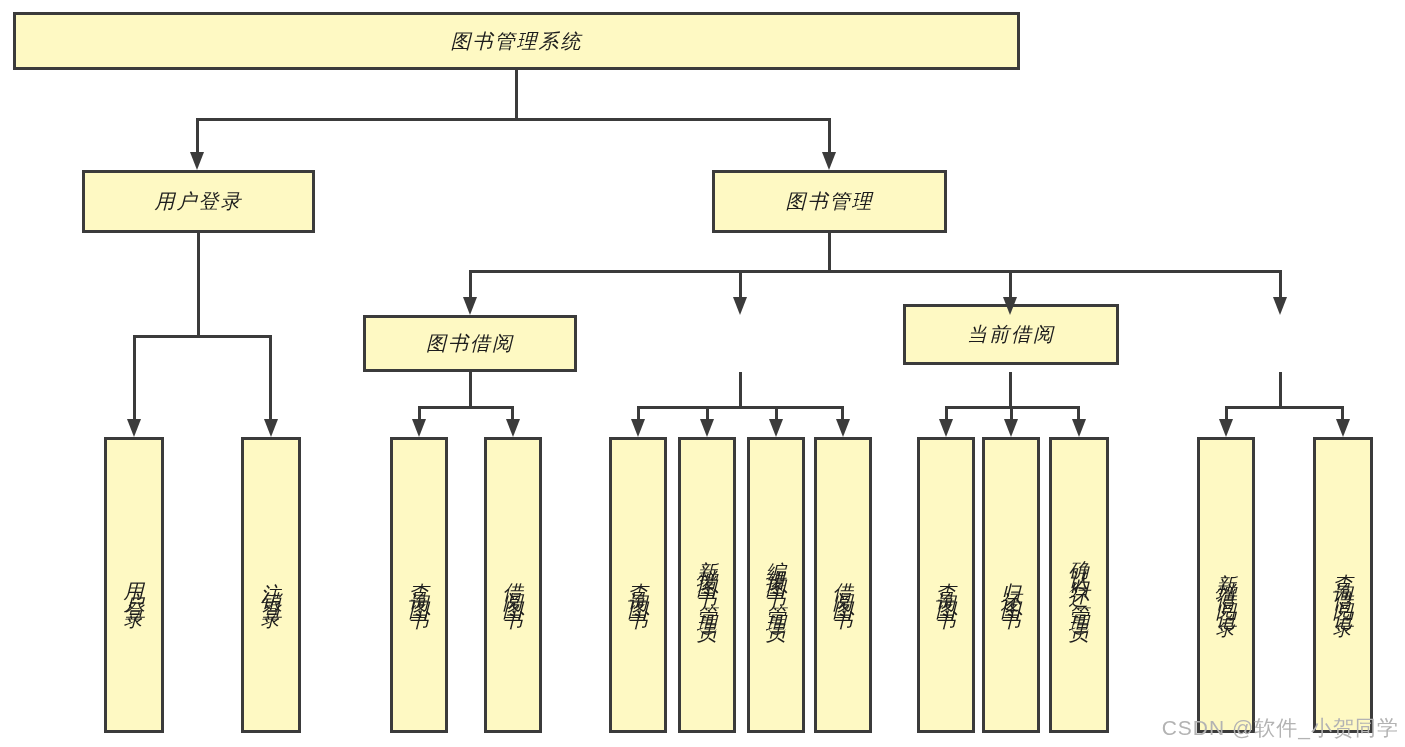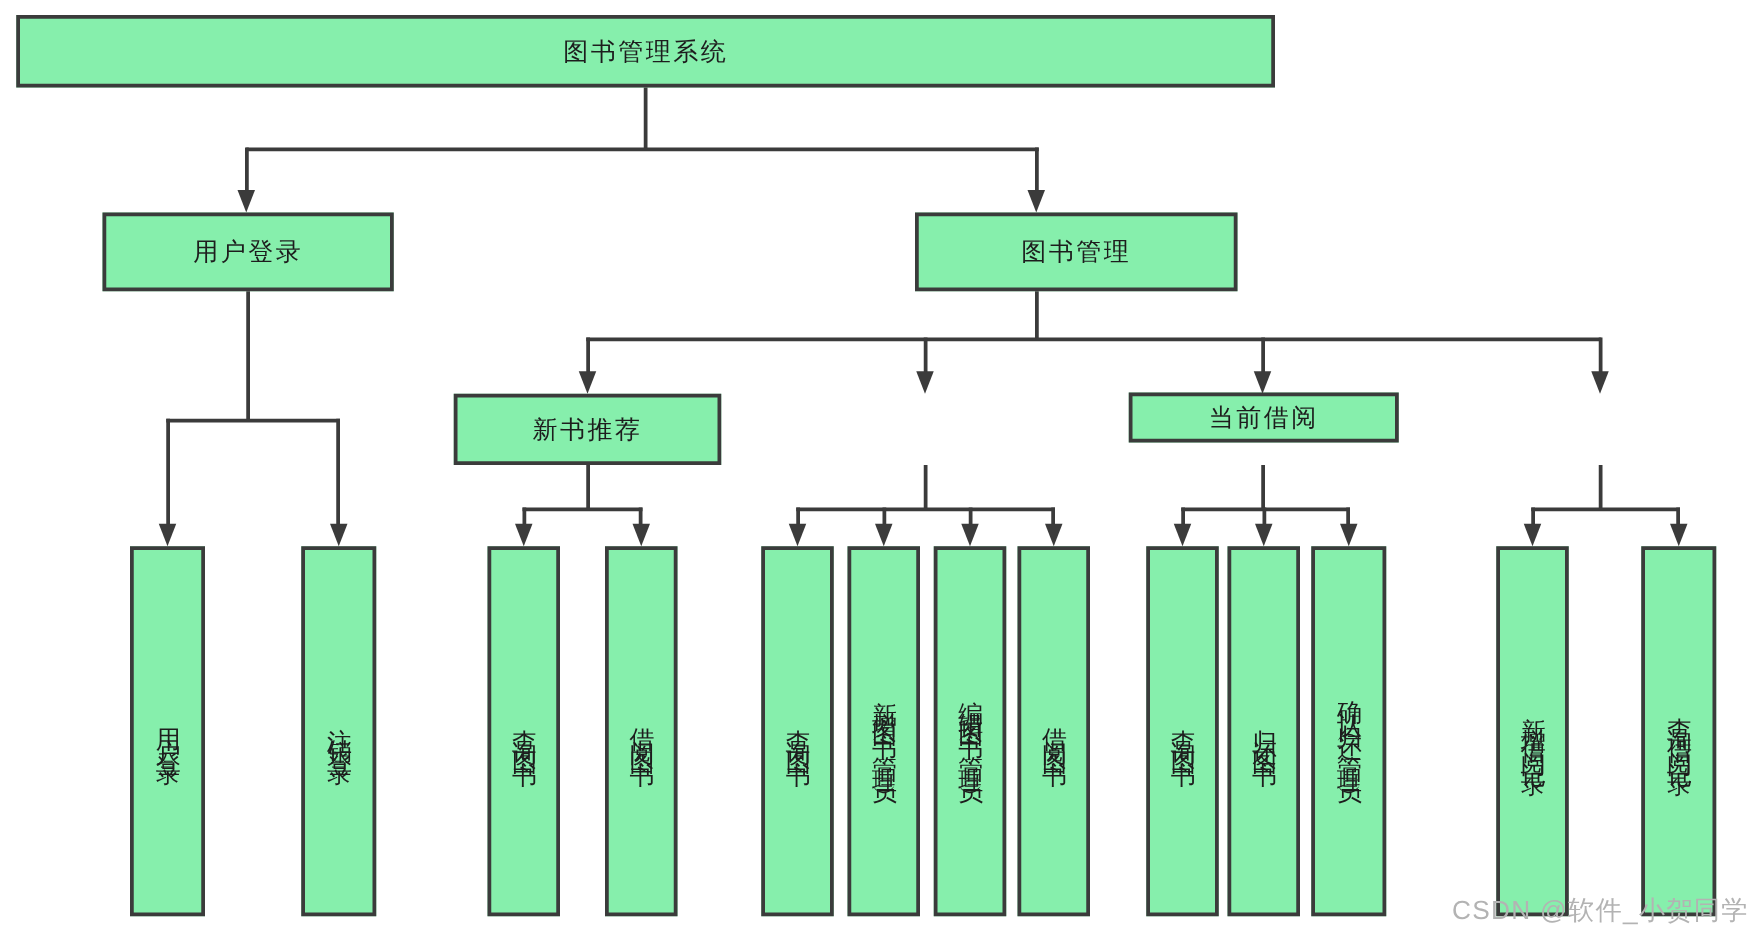--- a/index.html
+++ b/index.html
@@ -7,23 +7,23 @@
     --text:#1d1d1d;
     --wm:#b3b3b3;
     --bg:#ffffff;
   }
   html,body{margin:0;padding:0;background:var(--bg);}
   .stage{
     position:relative;width:1405px;height:747px;background:var(--bg);
     font-family:"Liberation Sans",sans-serif;color:var(--text);overflow:hidden;
   }
   .node{
-    position:absolute;box-sizing:border-box;border:3px solid var(--line);background:#86efac;
+    position:absolute;box-sizing:border-box;border:3px solid var(--line);background:#fef9c3;
     display:flex;align-items:center;justify-content:center;
-    font-size:20px;letter-spacing:2px;color:var(--text);white-space:nowrap;
+    font-size:20px;letter-spacing:2px;color:var(--text);white-space:nowrap;font-style:italic;
   }
   .leaf{
     writing-mode:vertical-rl;text-orientation:mixed;
     font-size:20px;letter-spacing:9px;line-height:1;white-space:normal;
   }
   .h{position:absolute;height:3px;background:var(--line);}
   .v{position:absolute;width:3px;background:var(--line);}
   .arrow{
     position:absolute;width:0;height:0;
     border-left:7px solid transparent;border-right:7px solid transparent;
@@ -36,26 +36,26 @@
 </style>
 </head>
 <body>
 
 <div class="stage">
 
   <div class="node" style="left:13px;top:12px;width:1007px;height:58px;">图书管理系统</div>
 
   <div class="node" style="left:82px;top:170px;width:233px;height:63px;">用户登录</div>
 
-  <div class="node" style="left:732px;top:170px;width:258px;height:63px;">图书管理</div>
+  <div class="node" style="left:712px;top:170px;width:235px;height:63px;">图书管理</div>
 
-  <div class="node" style="left:363px;top:315px;width:214px;height:57px;">新书推荐</div>
+  <div class="node" style="left:363px;top:315px;width:214px;height:57px;">图书借阅</div>
 
 
-  <div class="node" style="left:903px;top:314px;width:216px;height:40px;">当前借阅</div>
+  <div class="node" style="left:903px;top:304px;width:216px;height:61px;">当前借阅</div>
 
 
   <div class="node leaf" style="left:104px;top:437px;width:60px;height:296px;">用户登录</div>
 
   <div class="node leaf" style="left:241px;top:437px;width:60px;height:296px;">注销登录</div>
 
   <div class="node leaf" style="left:390px;top:437px;width:58px;height:296px;">查询图书</div>
 
   <div class="node leaf" style="left:484px;top:437px;width:58px;height:296px;">借阅图书</div>
 

